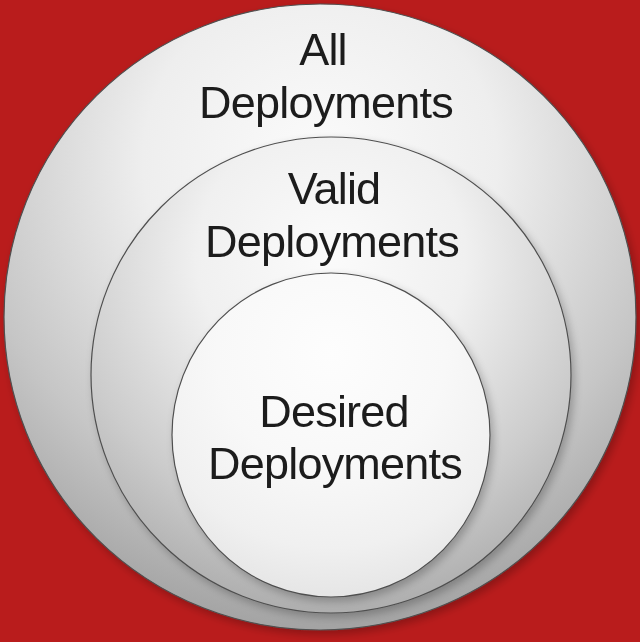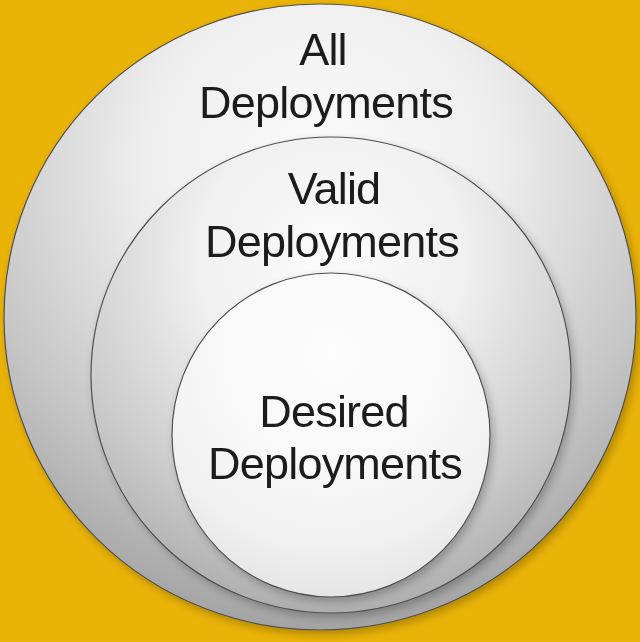--- a/index.html
+++ b/index.html
@@ -4,21 +4,21 @@
 <style>
   html, body {
     margin: 0;
     padding: 0;
     background: #ffffff;
   }
   .stage {
     position: relative;
     width: 640px;
     height: 642px;
-    background: #eab308;
+    background: #b91c1c;
     overflow: hidden;
     font-family: "Liberation Sans", sans-serif;
   }
   .stage svg { display: block; }
   .set-label {
     font-family: "Liberation Sans", sans-serif;
     font-size: 45px;
     letter-spacing: -0.8px;
     text-anchor: middle;
     font-weight: 400;

